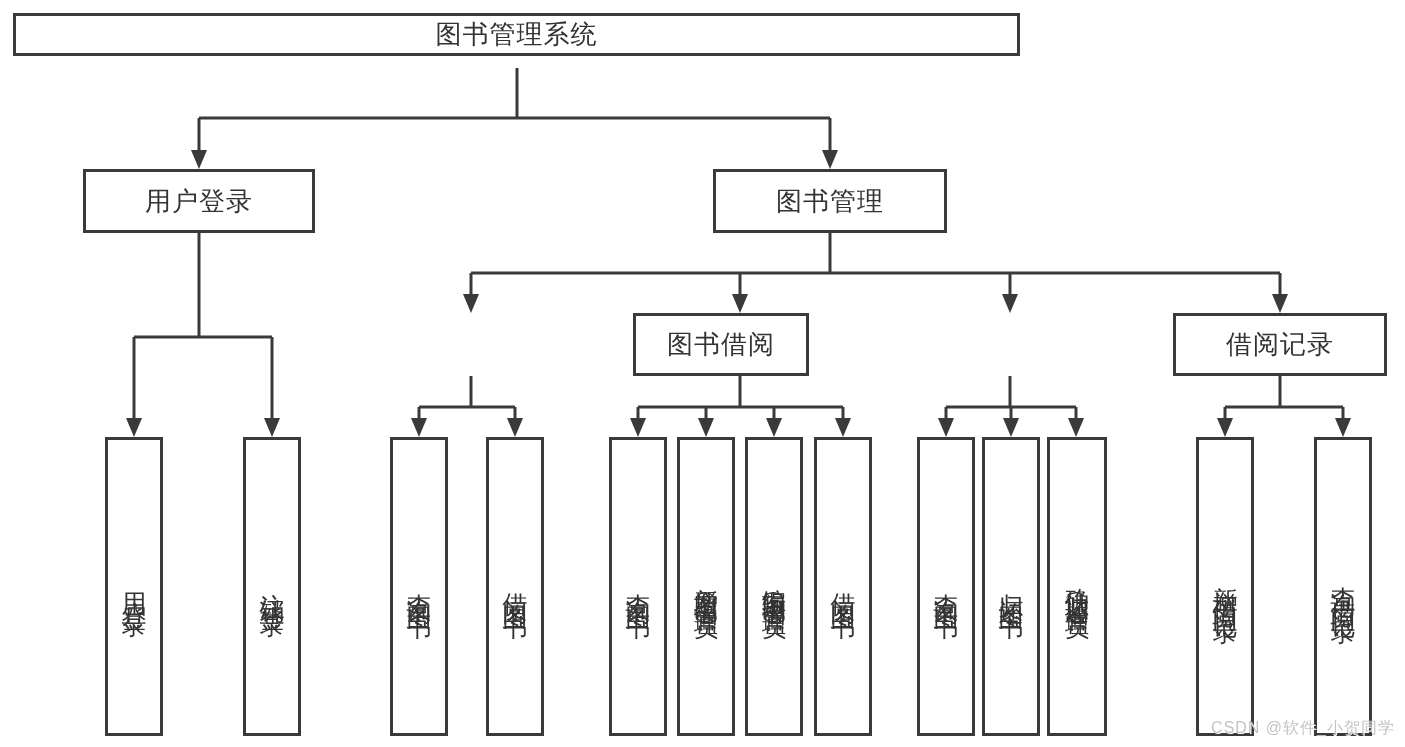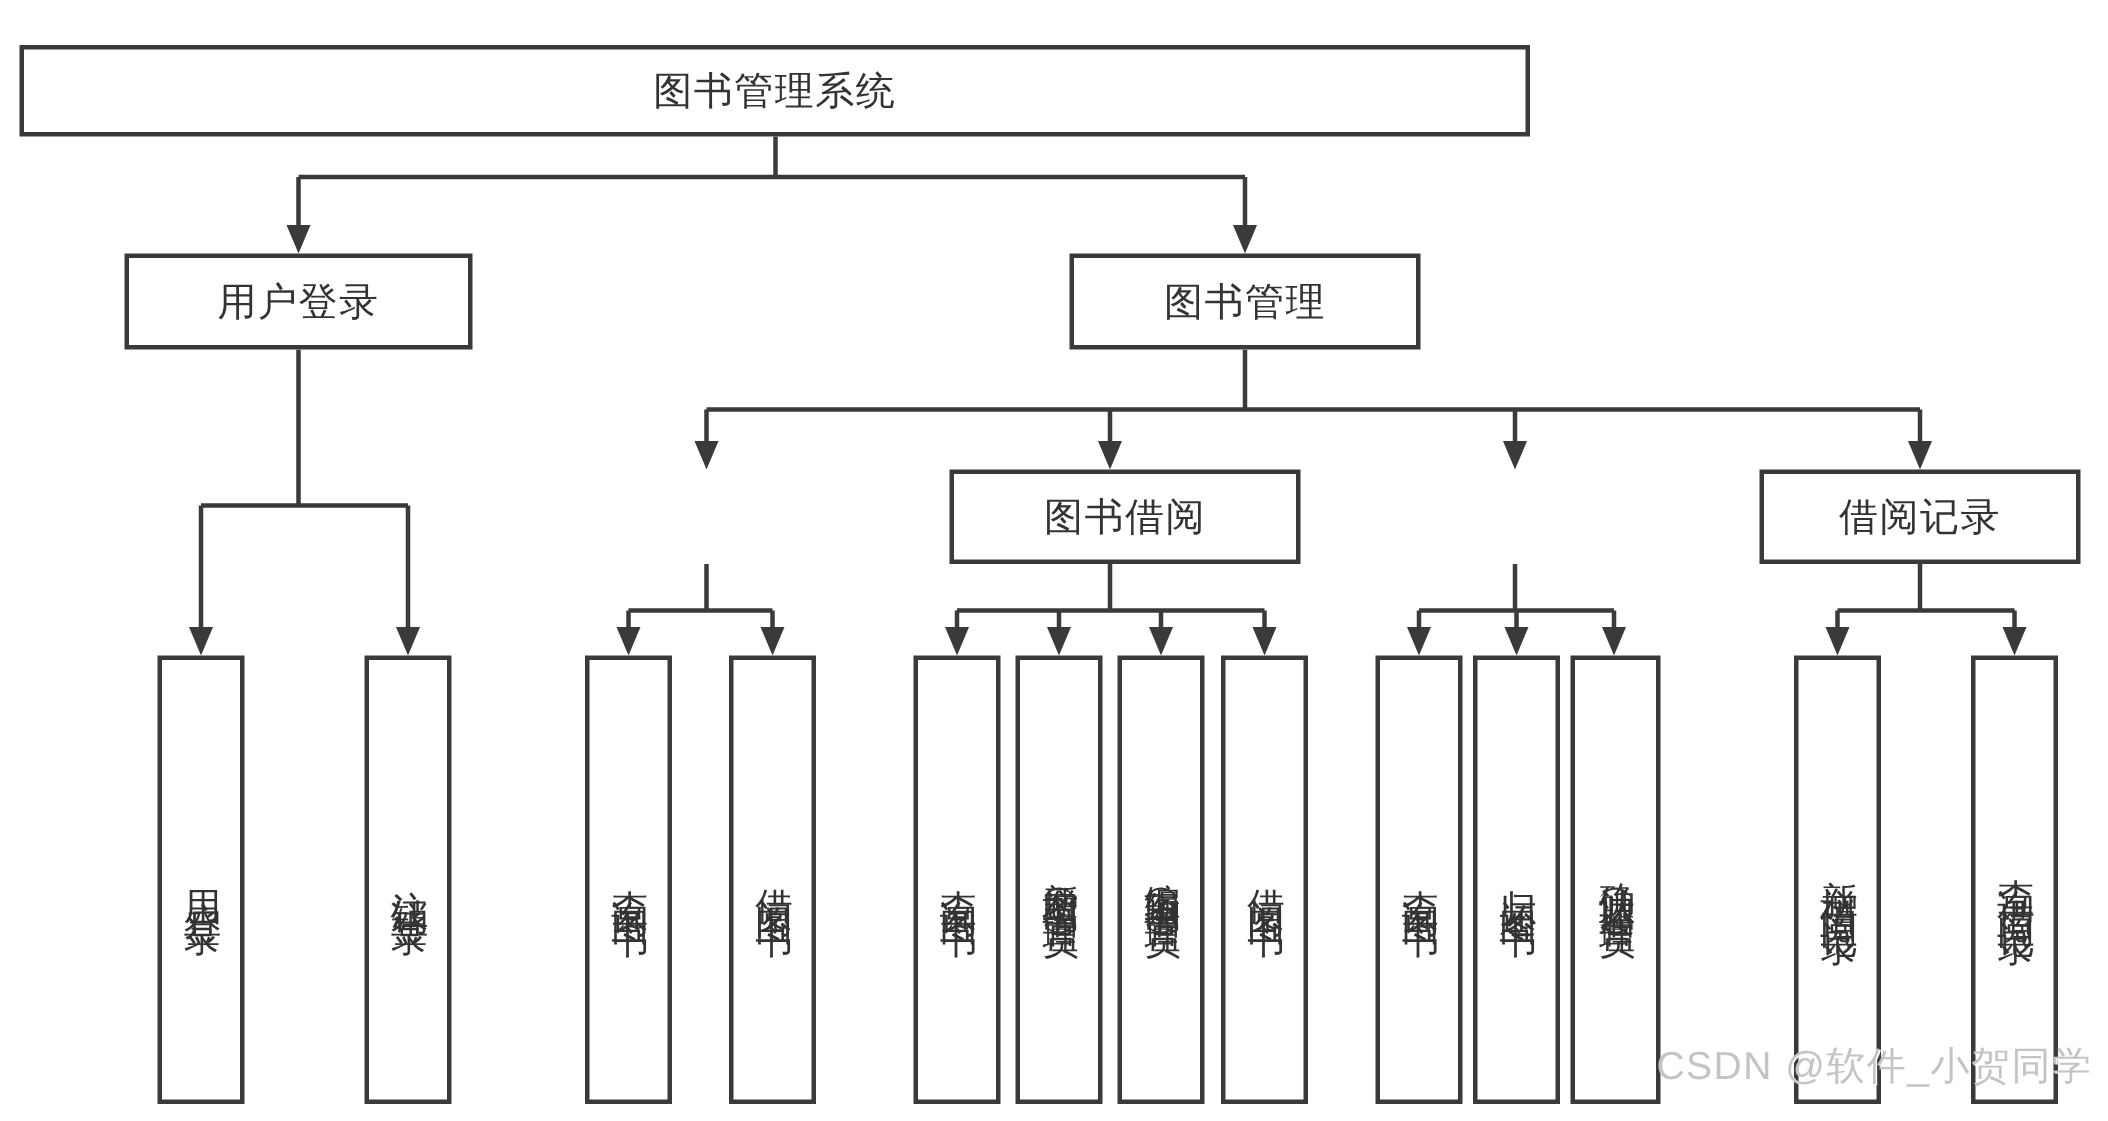--- a/index.html
+++ b/index.html
@@ -36,23 +36,23 @@
     text-orientation: mixed;
     font-size: 25px;
     letter-spacing: 7px;
     line-height: 1;
     white-space: normal;
   }
   .leaf-long { letter-spacing: 4px; font-size: 24px; }
   #watermark {
     position: absolute;
     right: 10px;
-    bottom: 19px;
+    bottom: 8px;
     z-index: 3;
-    font-size: 26px;
+    font-size: 16px;
     color: #c4c4c4;
     letter-spacing: 1px;
     text-shadow: 1px 1px 0 #ffffff;
   }
 </style>
 </head>
 <body>
 
 <div id="canvas">
 
@@ -104,26 +104,26 @@
       <line x1="1011" y1="407" x2="1011" y2="423" stroke="#3a3a3a" stroke-width="3"></line>
       <polygon points="1003,418 1019,418 1011,437" fill="#3a3a3a"></polygon>
       <line x1="1076" y1="407" x2="1076" y2="423" stroke="#3a3a3a" stroke-width="3"></line>
       <polygon points="1068,418 1084,418 1076,437" fill="#3a3a3a"></polygon>
       <line x1="1225" y1="407" x2="1225" y2="423" stroke="#3a3a3a" stroke-width="3"></line>
       <polygon points="1217,418 1233,418 1225,437" fill="#3a3a3a"></polygon>
       <line x1="1343" y1="407" x2="1343" y2="423" stroke="#3a3a3a" stroke-width="3"></line>
       <polygon points="1335,418 1351,418 1343,437" fill="#3a3a3a"></polygon>
     </svg>
 
-  <div class="node" style="left:13px; top:30px; width:1007px; height:61px;">图书管理系统</div>
+  <div class="node" style="left:13px; top:13px; width:1007px; height:43px;">图书管理系统</div>
 
   <div class="node" style="left:83px; top:169px; width:232px; height:64px;">用户登录</div>
   <div class="node" style="left:713px; top:169px; width:234px; height:64px;">图书管理</div>
 
-  <div class="node" style="left:633px; top:313px; width:234px; height:63px;">图书借阅</div>
+  <div class="node" style="left:633px; top:313px; width:176px; height:63px;">图书借阅</div>
   <div class="node" style="left:1173px; top:313px; width:214px; height:63px;">借阅记录</div>
 
   <div class="node leaf" style="left:105px; top:437px; width:58px; height:299px;">用户登录</div>
   <div class="node leaf" style="left:243px; top:437px; width:58px; height:299px;">注销登录</div>
 
   <div class="node leaf" style="left:390px; top:437px; width:58px; height:299px;">查询图书</div>
   <div class="node leaf" style="left:486px; top:437px; width:58px; height:299px;">借阅图书</div>
 
   <div class="node leaf" style="left:609px; top:437px; width:58px; height:299px;">查询图书</div>
   <div class="node leaf leaf-long" style="left:677px; top:437px; width:58px; height:299px;">新增图书（管理员）</div>

